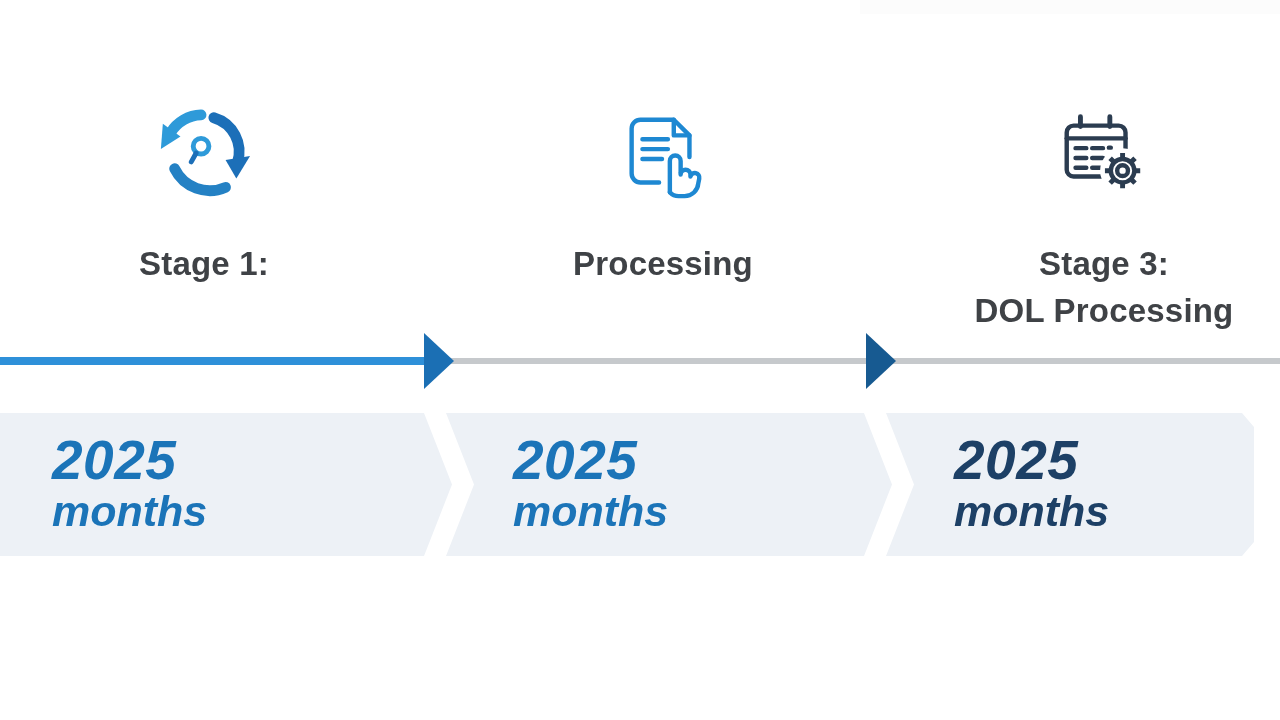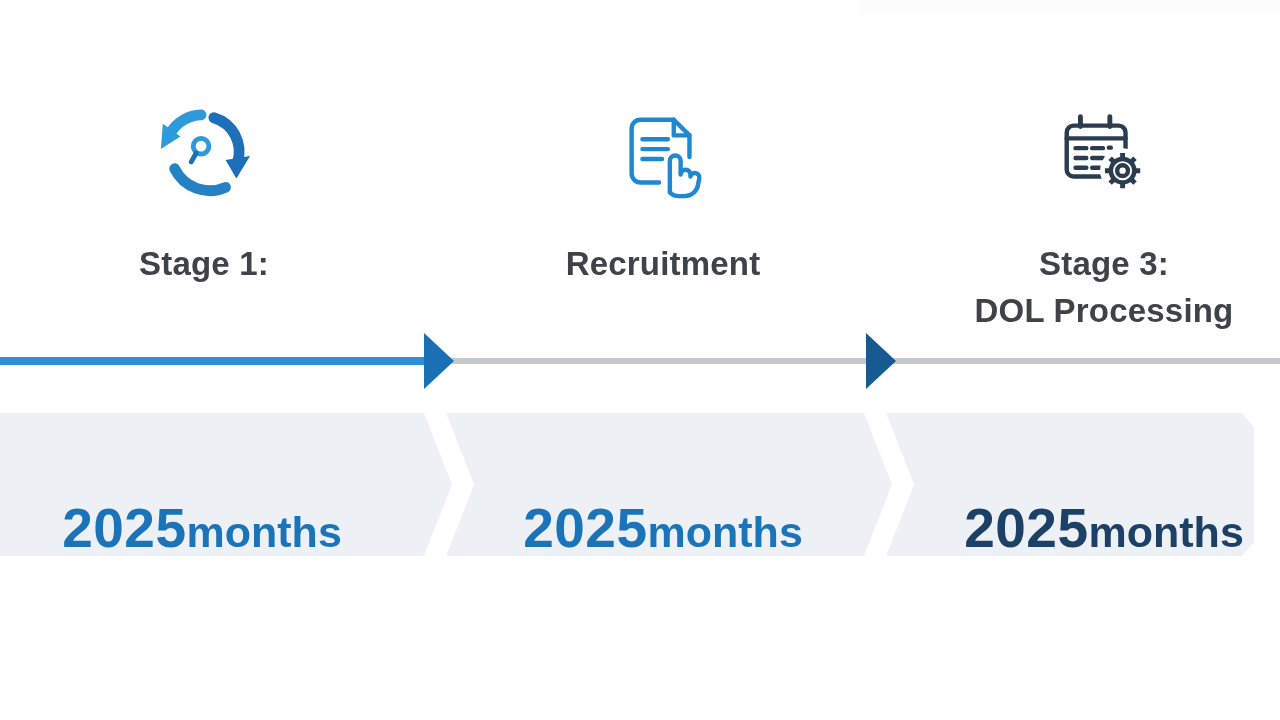--- a/index.html
+++ b/index.html
@@ -31,21 +31,21 @@
   
   .banner{position:absolute;top:413px;height:143px;background:#edf1f6;}
   .banner.b1{left:0;width:452px;
     clip-path:polygon(0 0, calc(100% - 28px) 0, 100% 50%, calc(100% - 28px) 100%, 0 100%);}
   .banner.b2{left:446px;width:446px;
     clip-path:polygon(0 0, calc(100% - 28px) 0, 100% 50%, calc(100% - 28px) 100%, 0 100%, 28px 50%);}
   .banner.b3{left:886px;width:368px;
     clip-path:polygon(0 0, calc(100% - 12px) 0, 100% 14px, 100% calc(100% - 14px), calc(100% - 12px) 100%, 0 100%, 28px 50%);}
   
   .duration{position:absolute;top:413px;height:143px;width:300px;
-    display:flex;align-items:flex-end;justify-content:center;}
+    display:flex;flex-direction:column;align-items:flex-start;justify-content:center;font-style:italic;}
   .duration.d1{left:52px;}
   .duration.d2{left:513px;}
   .duration.d3{left:954px;}
   .duration .year{font-weight:700;font-size:55px;line-height:1.0;letter-spacing:.5px;}
   .duration .unit{font-weight:700;font-size:43px;line-height:1.1;}
   .duration.d1 .year,.duration.d1 .unit,
   .duration.d2 .year,.duration.d2 .unit{color:#1b74b8;}
   .duration.d3 .year,.duration.d3 .unit{color:#1d4066;}
 </style>
 </head>
@@ -91,21 +91,21 @@
       </g>
       <circle cx="71" cy="66" r="12" fill="none" stroke="#2b3c50" stroke-width="4.5"></circle>
       <circle cx="71" cy="66" r="5.5" fill="none" stroke="#2b3c50" stroke-width="4.5"></circle>
     </svg>
   </div>
 
   <div class="stage-title s1">
     <div>Stage 1:</div>
   </div>
   <div class="stage-title s2">
-    <div>Recruitment</div>
+    <div>Processing</div>
   </div>
   <div class="stage-title s3">
     <div>Stage 3:</div>
     <div>DOL Processing</div>
   </div>
 
   <div class="line-gray"></div>
   <div class="line-blue"></div>
   <div class="arrowhead a1"></div>
   <div class="arrowhead a2"></div>

